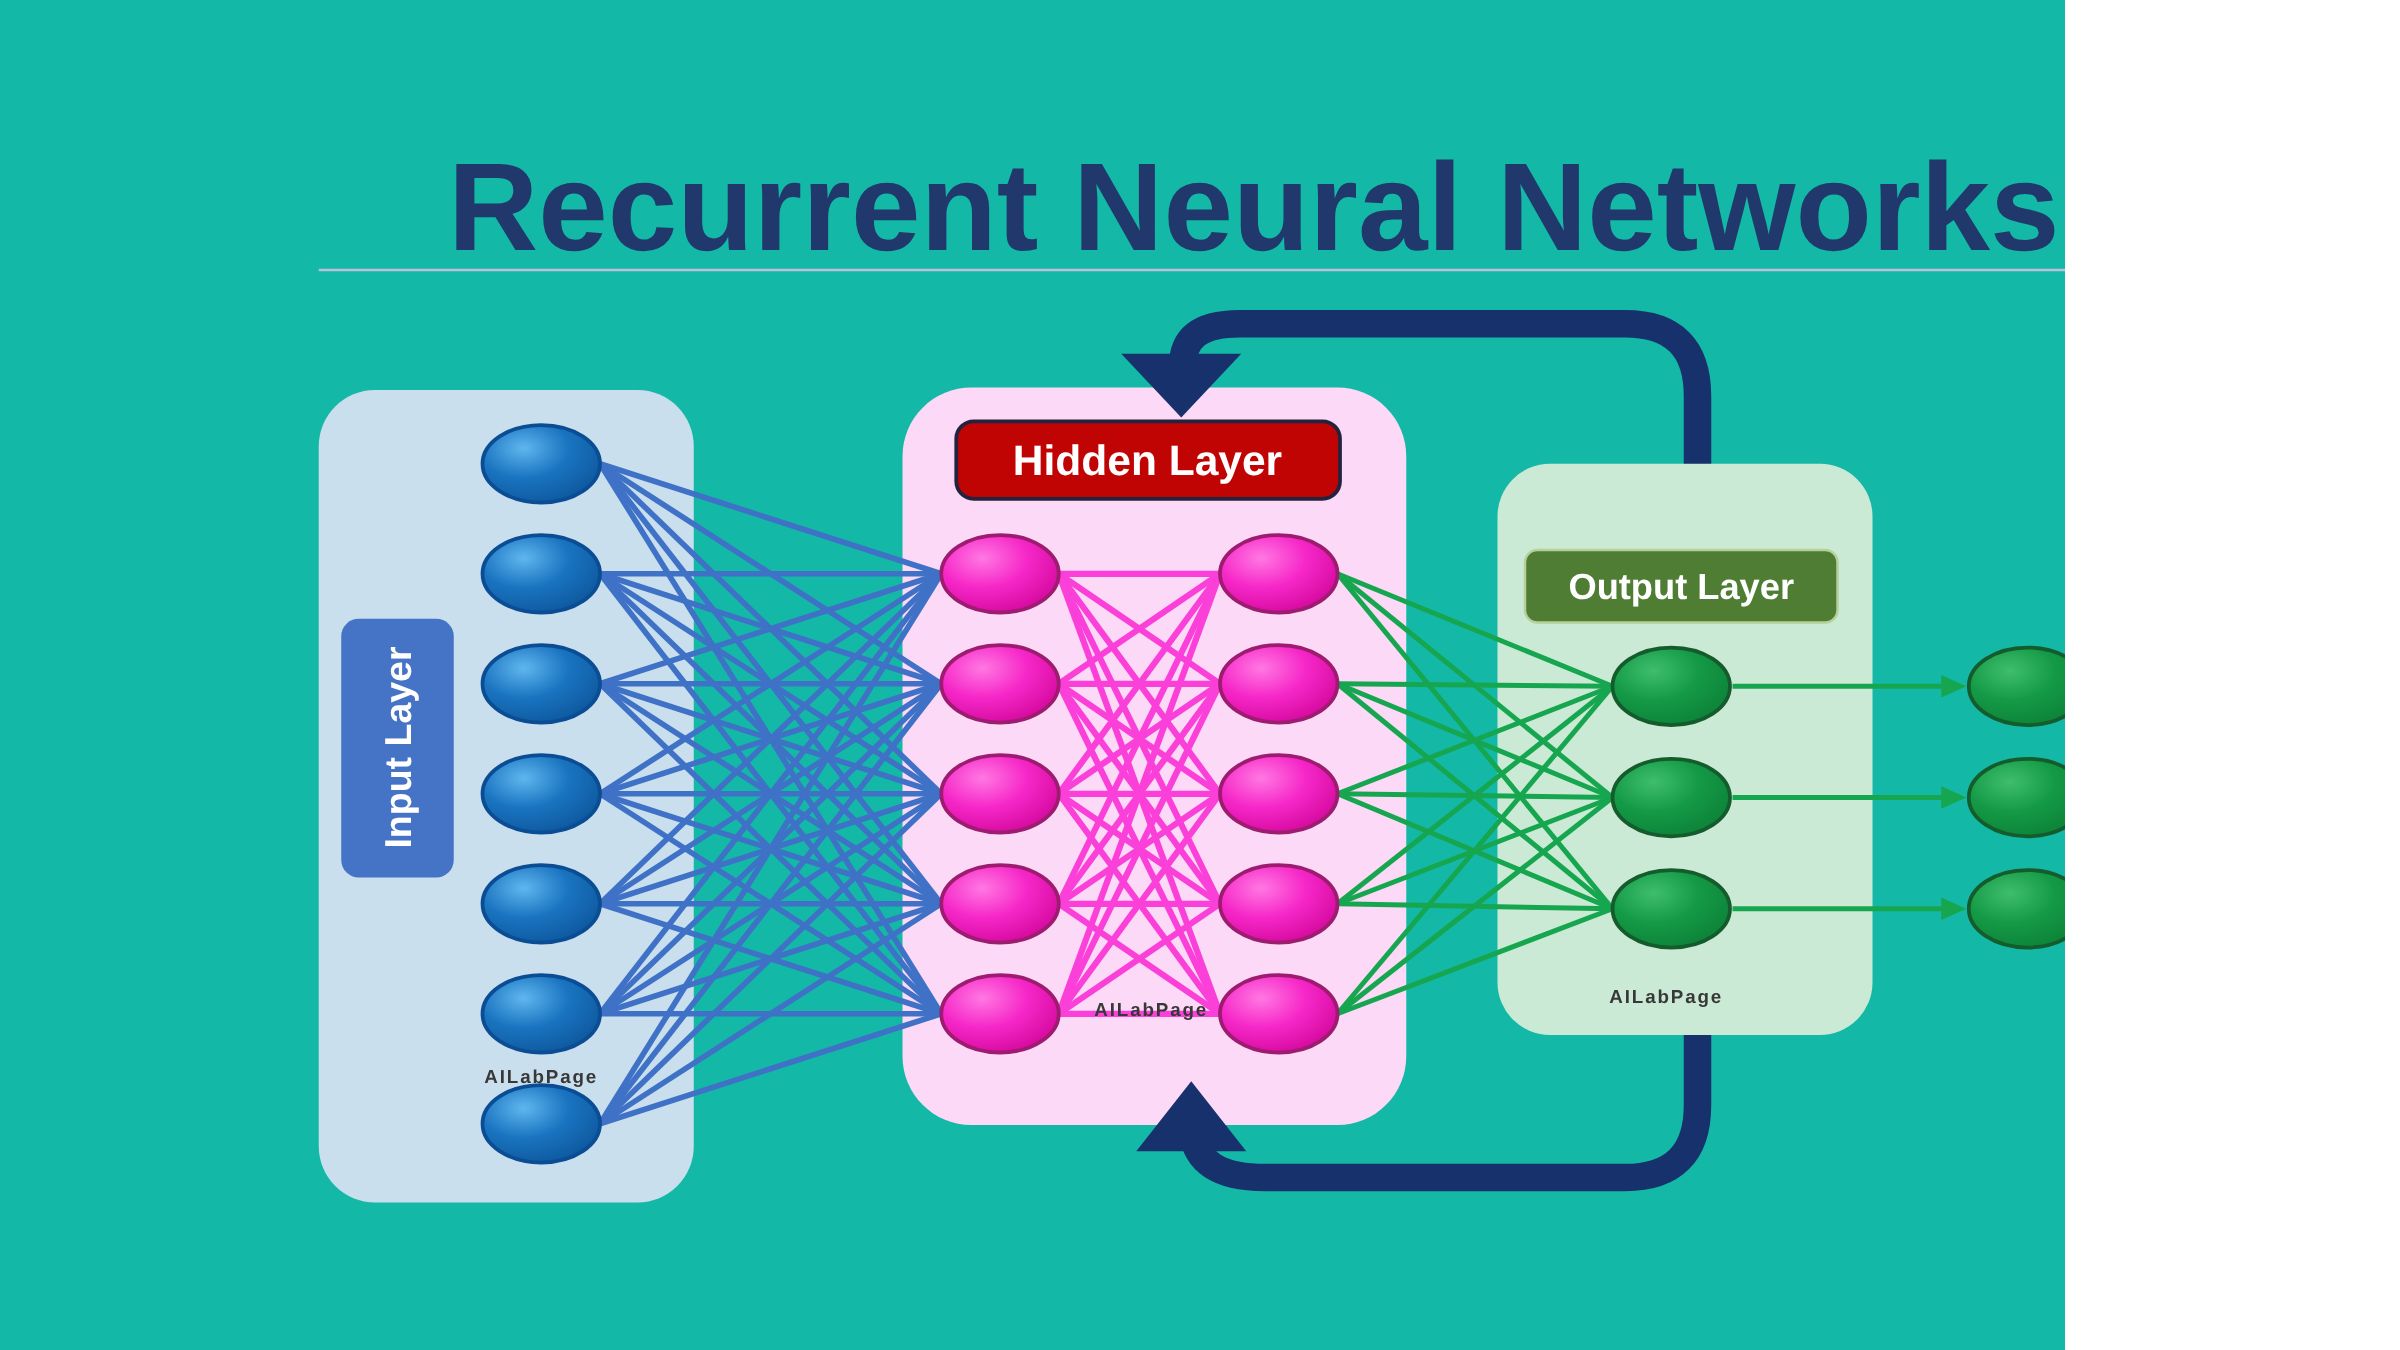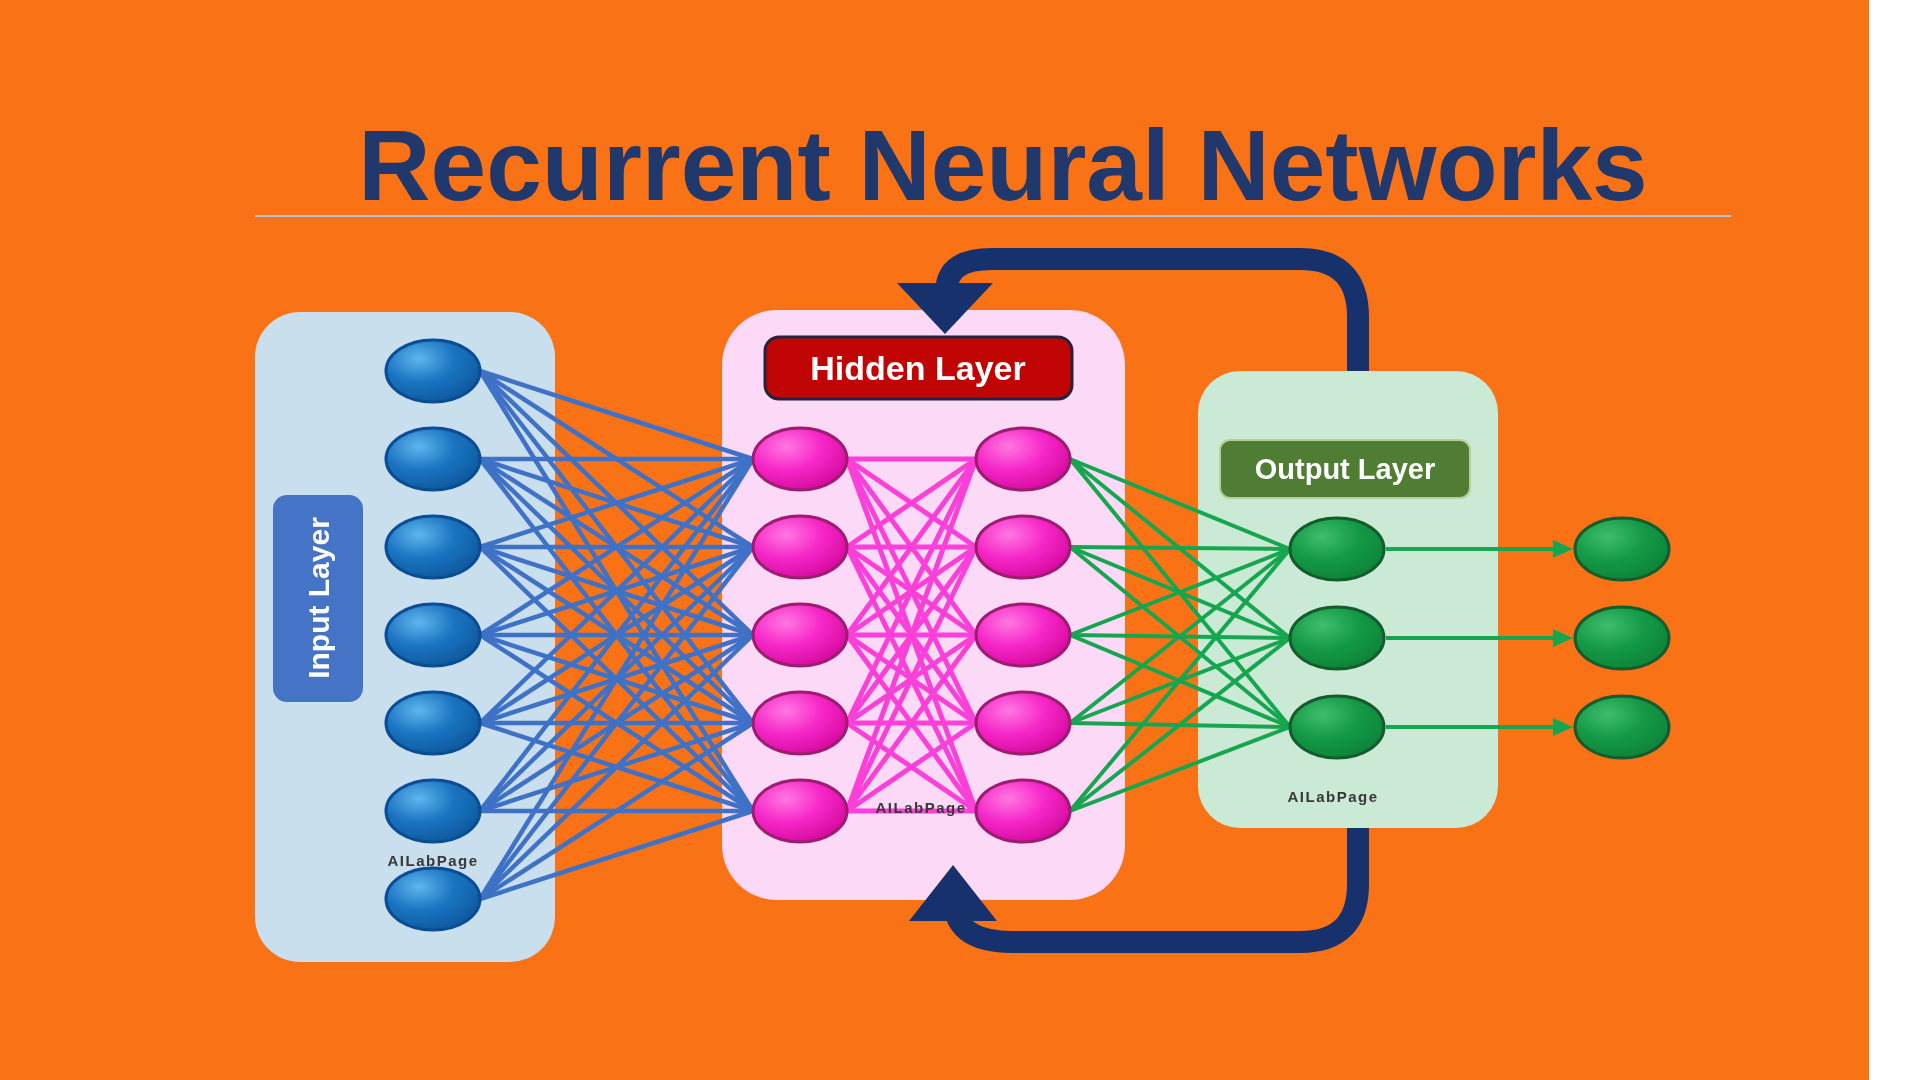--- a/index.html
+++ b/index.html
@@ -1,19 +1,19 @@
 <!DOCTYPE html>
 <html><head>
 <meta charset="utf-8">
 <style>
   html,body { margin:0; padding:0; background:#ffffff; }
   .stage {
     position:relative;
-    width:1869px; height:1080px;
-    background:#f97316;
+    width:1652px; height:1080px;
+    background:#14b8a6;
     overflow:hidden;
     font-family:"Liberation Sans", sans-serif;
   }
   svg { position:absolute; left:0; top:0; }
   text { font-family:"Liberation Sans", sans-serif; }
   .title-text { font-weight:bold; font-size:100px; letter-spacing:0px; }
   .badge-text { font-weight:bold; fill:#ffffff; }
   .watermark { font-size:15px; font-weight:bold; letter-spacing:1.5px; }
 </style>
 </head>

